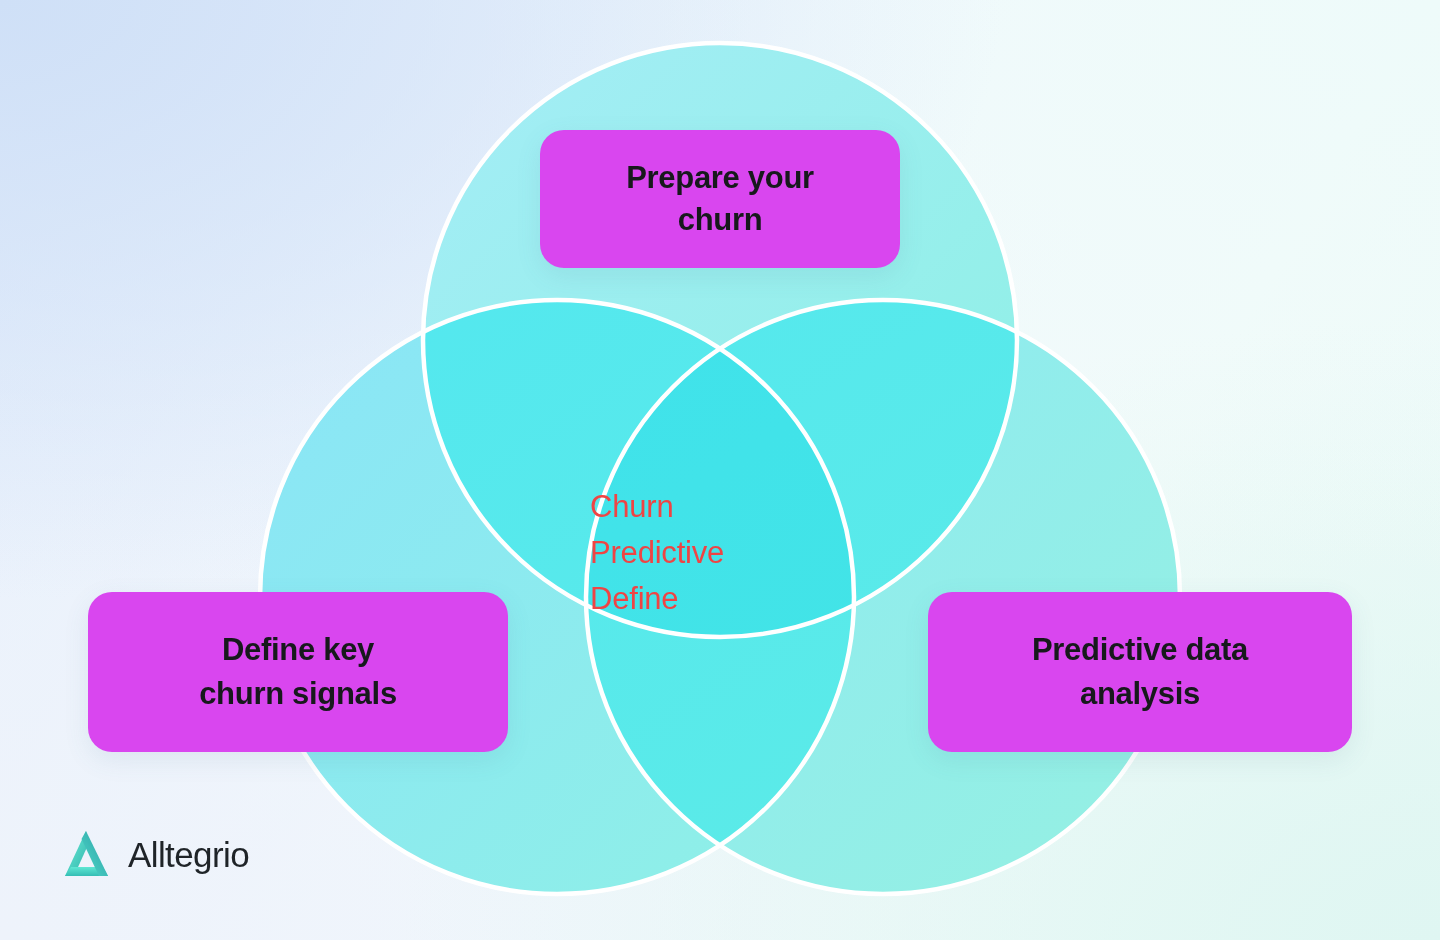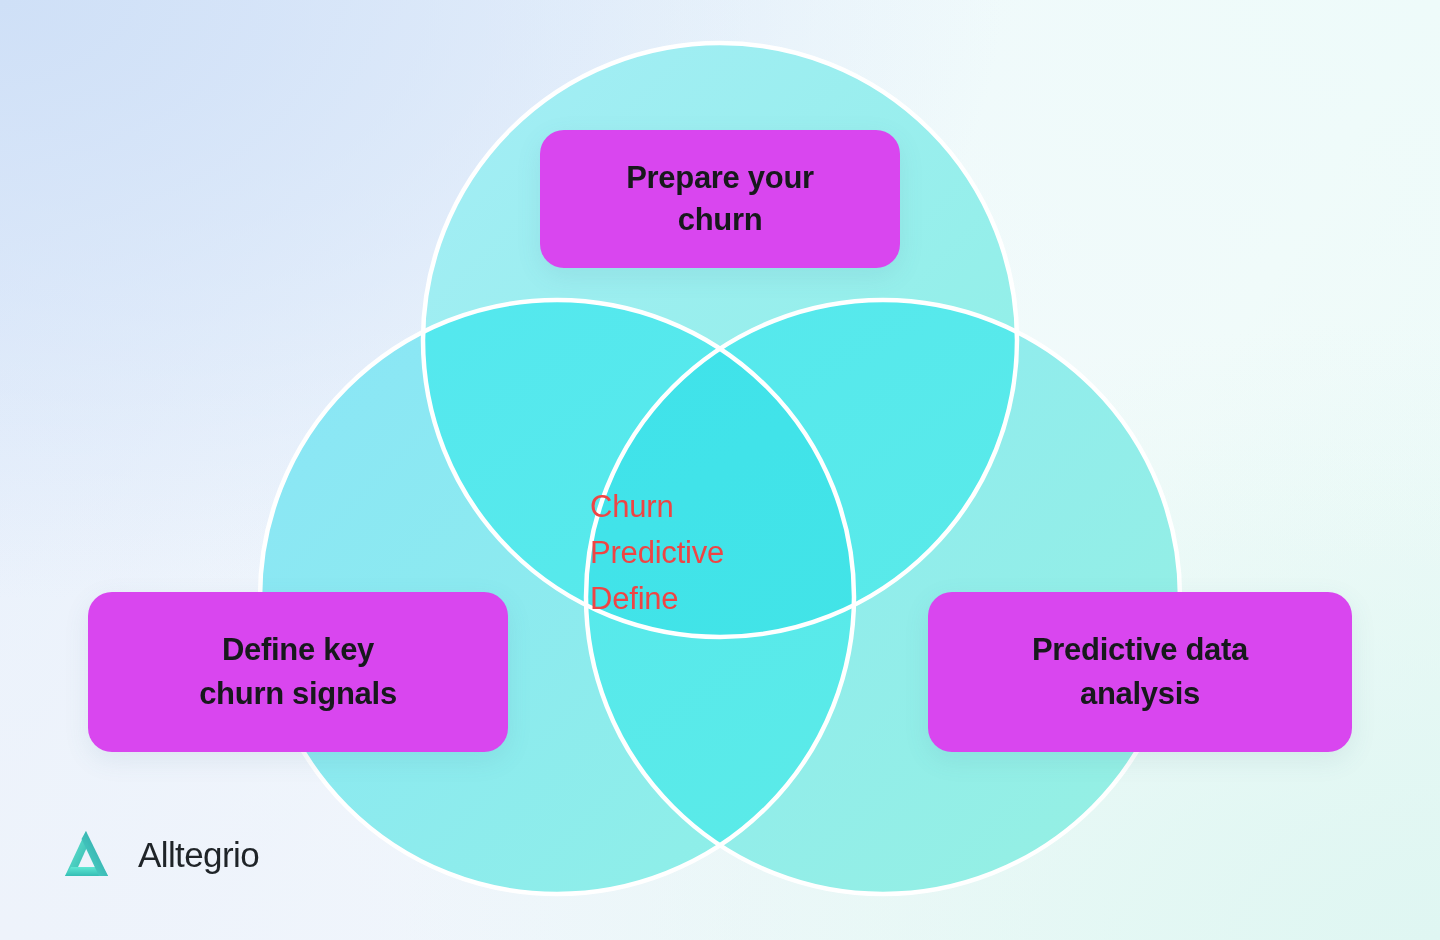--- a/index.html
+++ b/index.html
@@ -77,21 +77,21 @@
     color:#ef4444;
     letter-spacing:-0.2px;
     pointer-events:none;
     margin-top:44px;
   }
   #logo {
     position:absolute;
     left:57px; top:826px;
     display:flex;
     align-items:center;
-    gap:23px;
+    gap:13px;
   }
   #logo-mark { width:58px; height:58px; display:block; }
   #logo-text {
     font-size:35px;
     color:#1f2428;
     letter-spacing:-0.6px;
     font-weight:normal;
   }
 </style>
 </head>

